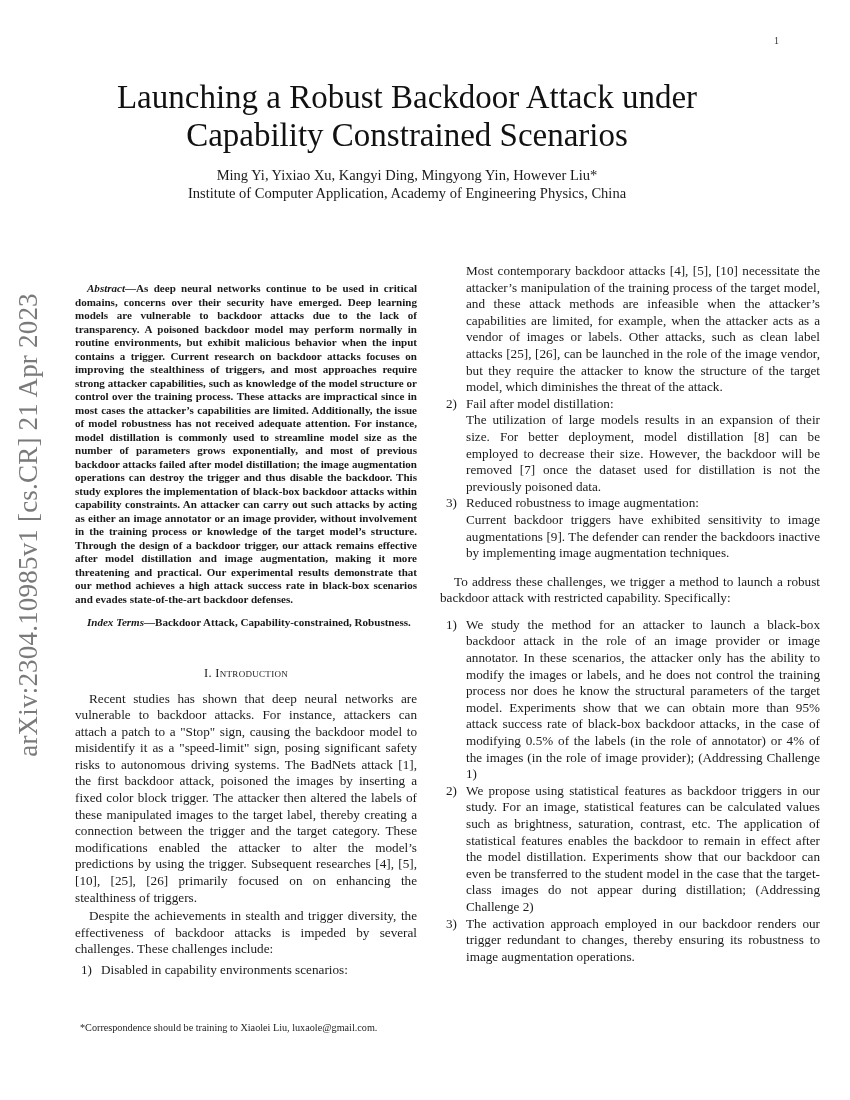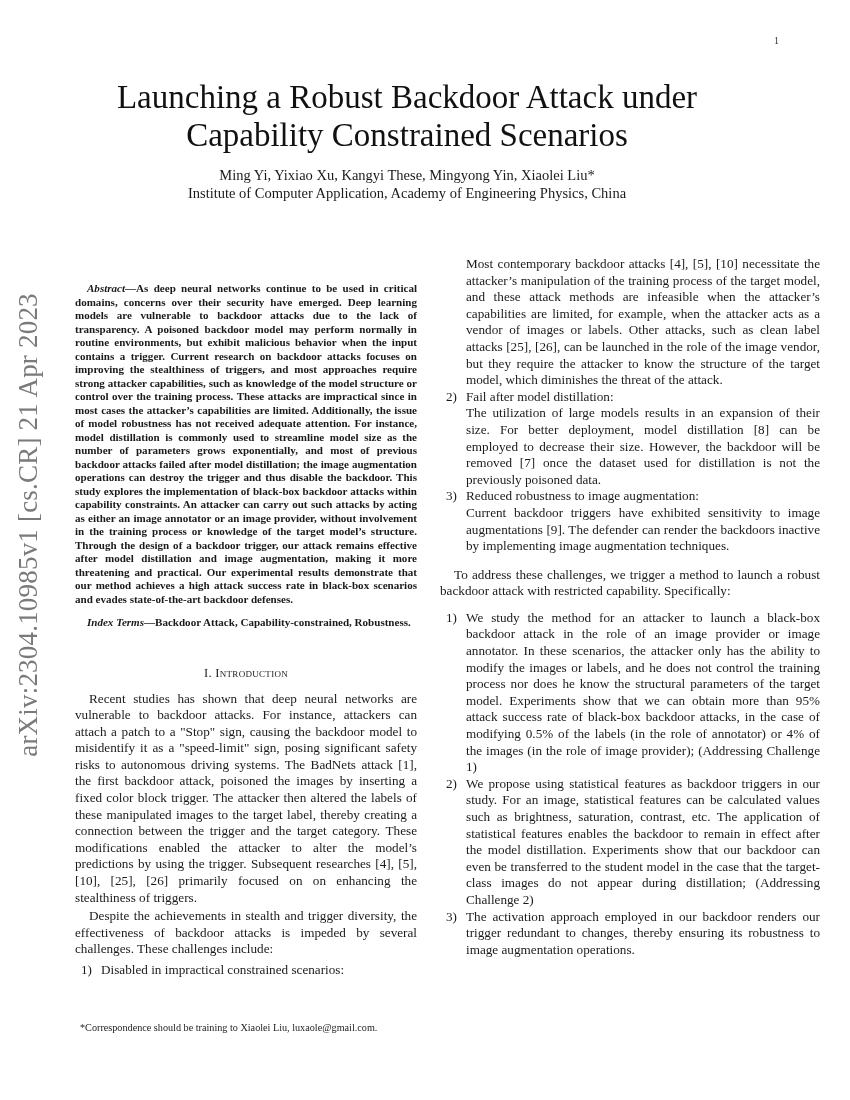--- a/index.html
+++ b/index.html
@@ -48,21 +48,21 @@
     .para + .para { margin-top: 2px; }
     .list { margin: 4px 0 0 0; padding: 0; list-style: none; }
     .list li { position: relative; padding-left: 26px; font-size: 13.2px; line-height: 16.6px; text-align: justify; }
     .list li .num { position: absolute; left: 6px; top: 0; }
 
     .footnote {
       position: absolute; left: 80px; top: 1022px; width: 345px;
       font-size: 10.2px; line-height: 12px; color: #222;
     }
 
-    .right-cont { font-size: 13.2px; line-height: 16.6px; text-align: justify; margin: 0 0 0 26px; }
+    .right-cont { font-size: 13.2px; line-height: 16.6px; text-align: justify; margin: 7px 0 0 26px; }
     .rlist { margin: 0; padding: 0; list-style: none; }
     .rlist li { position: relative; padding-left: 26px; font-size: 13.2px; line-height: 16.6px; text-align: justify; }
     .rlist li .num { position: absolute; left: 6px; top: 0; }
     .rlist li .item-title { display: block; text-align: left; }
     .right-para { font-size: 13.2px; line-height: 16.6px; text-align: justify; text-indent: 14px; margin: 12px 0 10px 0; }
     .contrib-list { margin: 6px 0 0 0; padding: 0; list-style: none; }
     .contrib-list li { position: relative; padding-left: 26px; font-size: 13.2px; line-height: 16.6px; text-align: justify; }
     .contrib-list li .num { position: absolute; left: 6px; top: 0; }
   </style>
 </head>
@@ -70,38 +70,38 @@
 
 <div class="page-number">1</div>
 
 <div class="arxiv-stamp">arXiv:2304.10985v1  [cs.CR]  21 Apr 2023</div>
 
 <div class="header">
   <h1 class="title">
     <span>Launching a Robust Backdoor Attack under</span><br>
     <span>Capability Constrained Scenarios</span>
   </h1>
-  <div class="authors">Ming Yi, Yixiao Xu, Kangyi These, Mingyong Yin, Xiaolei Liu*</div>
+  <div class="authors">Ming Yi, Yixiao Xu, Kangyi Ding, Mingyong Yin, However Liu*</div>
   <div class="affiliation">Institute of Computer Application, Academy of Engineering Physics, China</div>
 </div>
 
 <div class="col-left">
   <p class="abstract"><span class="lead">Abstract</span><span>—As deep neural networks continue to be used in critical domains, concerns over their security have emerged. Deep learning models are vulnerable to backdoor attacks due to the lack of transparency. A poisoned backdoor model may perform normally in routine environments, but exhibit malicious behavior when the input contains a trigger. Current research on backdoor attacks focuses on improving the stealthiness of triggers, and most approaches require strong attacker capabilities, such as knowledge of the model structure or control over the training process. These attacks are impractical since in most cases the attacker’s capabilities are limited. Additionally, the issue of model robustness has not received adequate attention. For instance, model distillation is commonly used to streamline model size as the number of parameters grows exponentially, and most of previous backdoor attacks failed after model distillation; the image augmentation operations can destroy the trigger and thus disable the backdoor. This study explores the implementation of black-box backdoor attacks within capability constraints. An attacker can carry out such attacks by acting as either an image annotator or an image provider, without involvement in the training process or knowledge of the target model’s structure. Through the design of a backdoor trigger, our attack remains effective after model distillation and image augmentation, making it more threatening and practical. Our experimental results demonstrate that our method achieves a high attack success rate in black-box scenarios and evades state-of-the-art backdoor defenses.</span></p>
 
   <p class="index-terms"><span class="lead">Index Terms</span><span>—Backdoor Attack, Capability-constrained, Robustness.</span></p>
 
   <h2 class="section-heading">I. Introduction</h2>
 
   <p class="para">Recent studies has shown that deep neural networks are vulnerable to backdoor attacks. For instance, attackers can attach a patch to a "Stop" sign, causing the backdoor model to misidentify it as a "speed-limit" sign, posing significant safety risks to autonomous driving systems. The BadNets attack [1], the first backdoor attack, poisoned the images by inserting a fixed color block trigger. The attacker then altered the labels of these manipulated images to the target label, thereby creating a connection between the trigger and the target category. These modifications enabled the attacker to alter the model’s predictions by using the trigger. Subsequent researches [4], [5], [10], [25], [26] primarily focused on on enhancing the stealthiness of triggers.</p>
   <p class="para">Despite the achievements in stealth and trigger diversity, the effectiveness of backdoor attacks is impeded by several challenges. These challenges include:</p>
 
   <ol class="list">
     <li>
       <span class="num">1)</span>
-      <span>Disabled in impractical constrained scenarios:</span>
+      <span>Disabled in capability environments scenarios:</span>
     </li>
   </ol>
 </div>
 
 <div class="footnote">*Correspondence should be training to Xiaolei Liu, luxaole@gmail.com.</div>
 
 <div class="col-right">
   <p class="right-cont">Most contemporary backdoor attacks [4], [5], [10] necessitate the attacker’s manipulation of the training process of the target model, and these attack methods are infeasible when the attacker’s capabilities are limited, for example, when the attacker acts as a vendor of images or labels. Other attacks, such as clean label attacks [25], [26], can be launched in the role of the image vendor, but they require the attacker to know the structure of the target model, which diminishes the threat of the attack.</p>
 
   <ol class="rlist">

